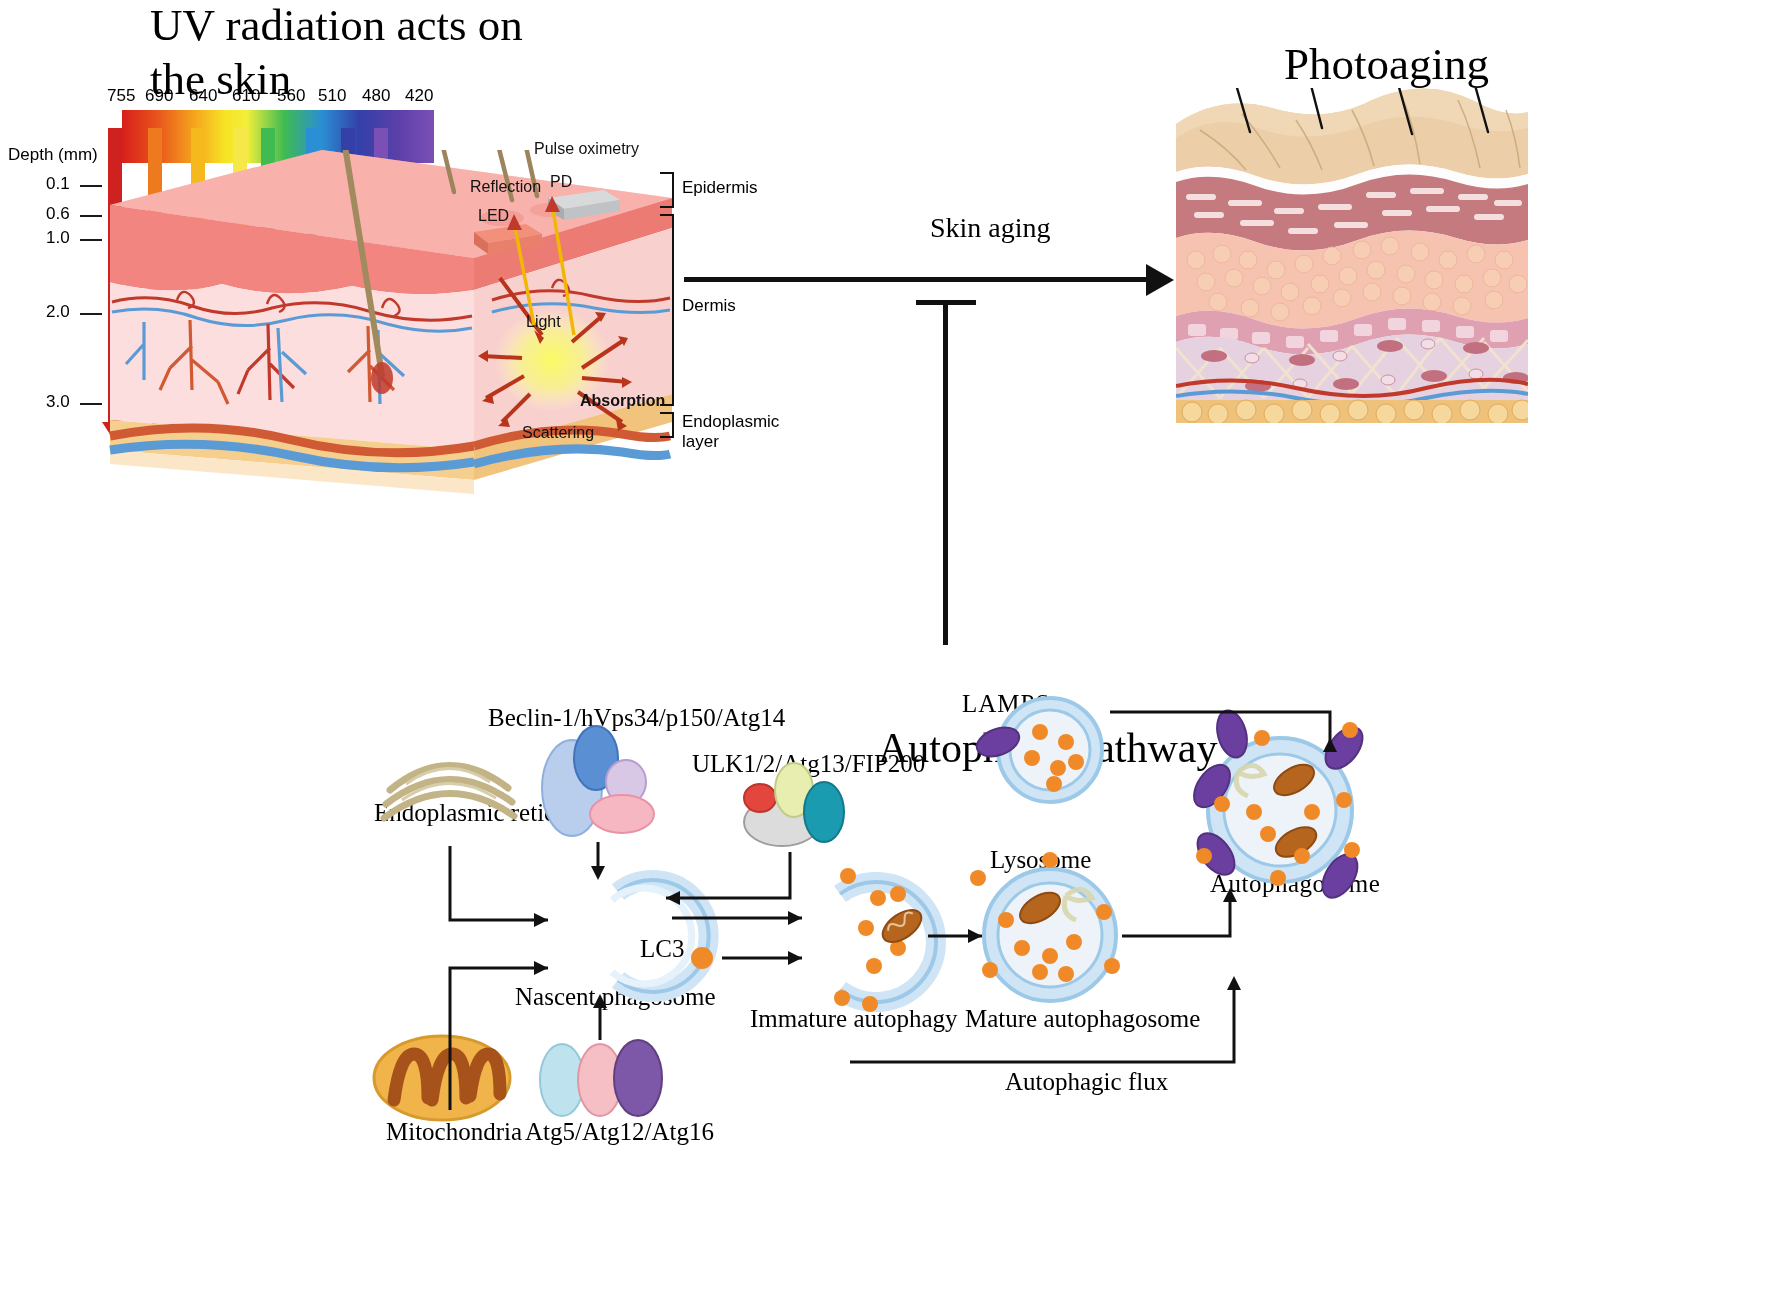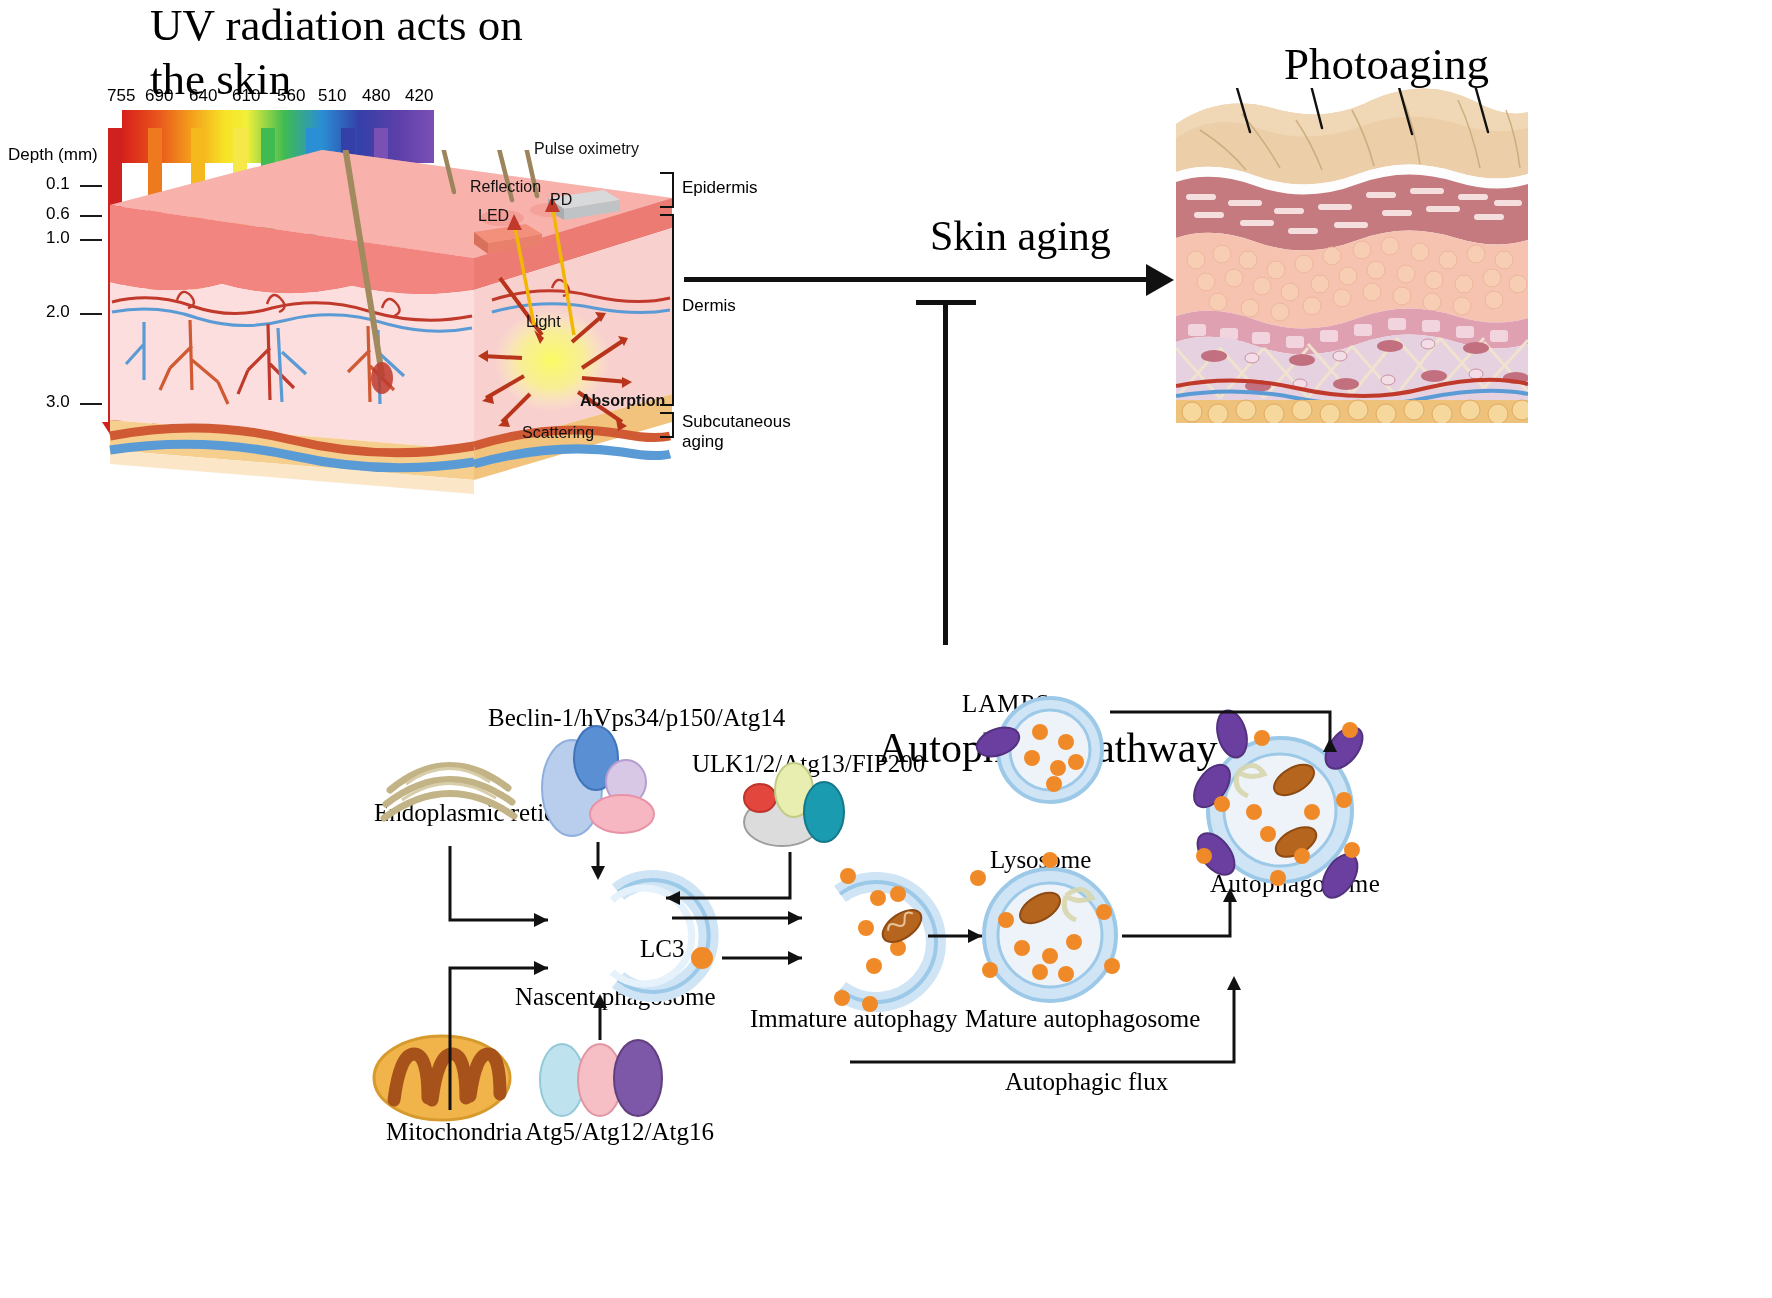--- a/index.html
+++ b/index.html
@@ -5,21 +5,21 @@
   html,body{margin:0;padding:0;background:#ffffff;}
   body{width:1772px;height:1298px;position:relative;overflow:hidden;
        font-family:"Liberation Serif", serif;color:#000;}
   .abs{position:absolute;}
   .serif{font-family:"Liberation Serif", serif;}
   .sans{font-family:"Liberation Sans", sans-serif;}
 
   
   #uv-title{left:150px;top:-2px;width:430px;font-size:45px;line-height:54px;}
   #photo-title{left:1284px;top:38px;font-size:45px;}
-  #skin-aging-label{left:930px;top:212px;font-size:42px;}
+  #skin-aging-label{left:930px;top:212px;font-size:28px;}
   #autophagy-title{left:878px;top:724px;font-size:42px;}
 
   
   #spec-wrap{left:122px;top:86px;width:330px;height:110px;}
   #spec-nums{position:absolute;left:0;top:0;width:330px;height:22px;}
   #spec-nums span{position:absolute;font-size:17px;font-family:"Liberation Sans",sans-serif;}
   #spec-bar{position:absolute;left:0;top:24px;width:312px;height:53px;
      background:linear-gradient(to right,#d6201b 0%,#e8521c 11%,#f4a41c 23%,#f7e325 33%,
        #f2ef3a 40%,#3fbb52 52%,#2a8fd4 64%,#3440a8 76%,#5a3fa8 88%,#7b50b5 100%);}
   .ray{position:absolute;width:14px;}
@@ -237,38 +237,38 @@
       <path d="M492,185 L470,54"></path>
     </g>
     <g fill="#c0392b">
       <polygon points="432,64 425,80 440,80"></polygon>
       <polygon points="470,46 463,62 478,62"></polygon>
     </g>
   </svg>
 
   
   <div class="slabel" style="left:452px;top:-10px;">Pulse oximetry</div>
-  <div class="slabel" style="left:468px;top:23px;margin-top:18px;">PD</div>
+  <div class="slabel" style="left:468px;top:23px;">PD</div>
   <div class="slabel" style="left:388px;top:28px;">Reflection</div>
   <div class="slabel" style="left:396px;top:57px;">LED</div>
   <div class="slabel" style="left:444px;top:163px;">Light</div>
   <div class="slabel" style="left:440px;top:232px;margin-top:42px;">Scattering</div>
   <div class="slabel" style="left:498px;top:242px;font-weight:bold;">Absorption</div>
 </div>
 
 <div class="abs" style="left:660px;top:172px;width:180px;height:300px;">
   <div class="brk" style="left:0;top:0;height:32px;"></div>
   <div class="brklabel" style="left:22px;top:6px;">Epidermis</div>
 
   <div class="brk" style="left:0;top:42px;height:188px;"></div>
   <div class="brklabel" style="left:22px;top:124px;">Dermis</div>
 
   <div class="brk" style="left:0;top:240px;height:22px;"></div>
   <div class="brklabel" style="left:22px;top:240px;width:100px;line-height:20px;">
-    <span>Subcutaneous aging</span>
+    <span>Endoplasmic layer</span>
   </div>
 </div>
 
 <div class="abs" id="aging-arrow-line"></div>
 <div class="abs" id="aging-arrow-head"></div>
 
 <div class="abs" id="vconn-top"></div>
 <div class="abs" id="vconn"></div>
 
 <div class="abs" id="photoblock">

